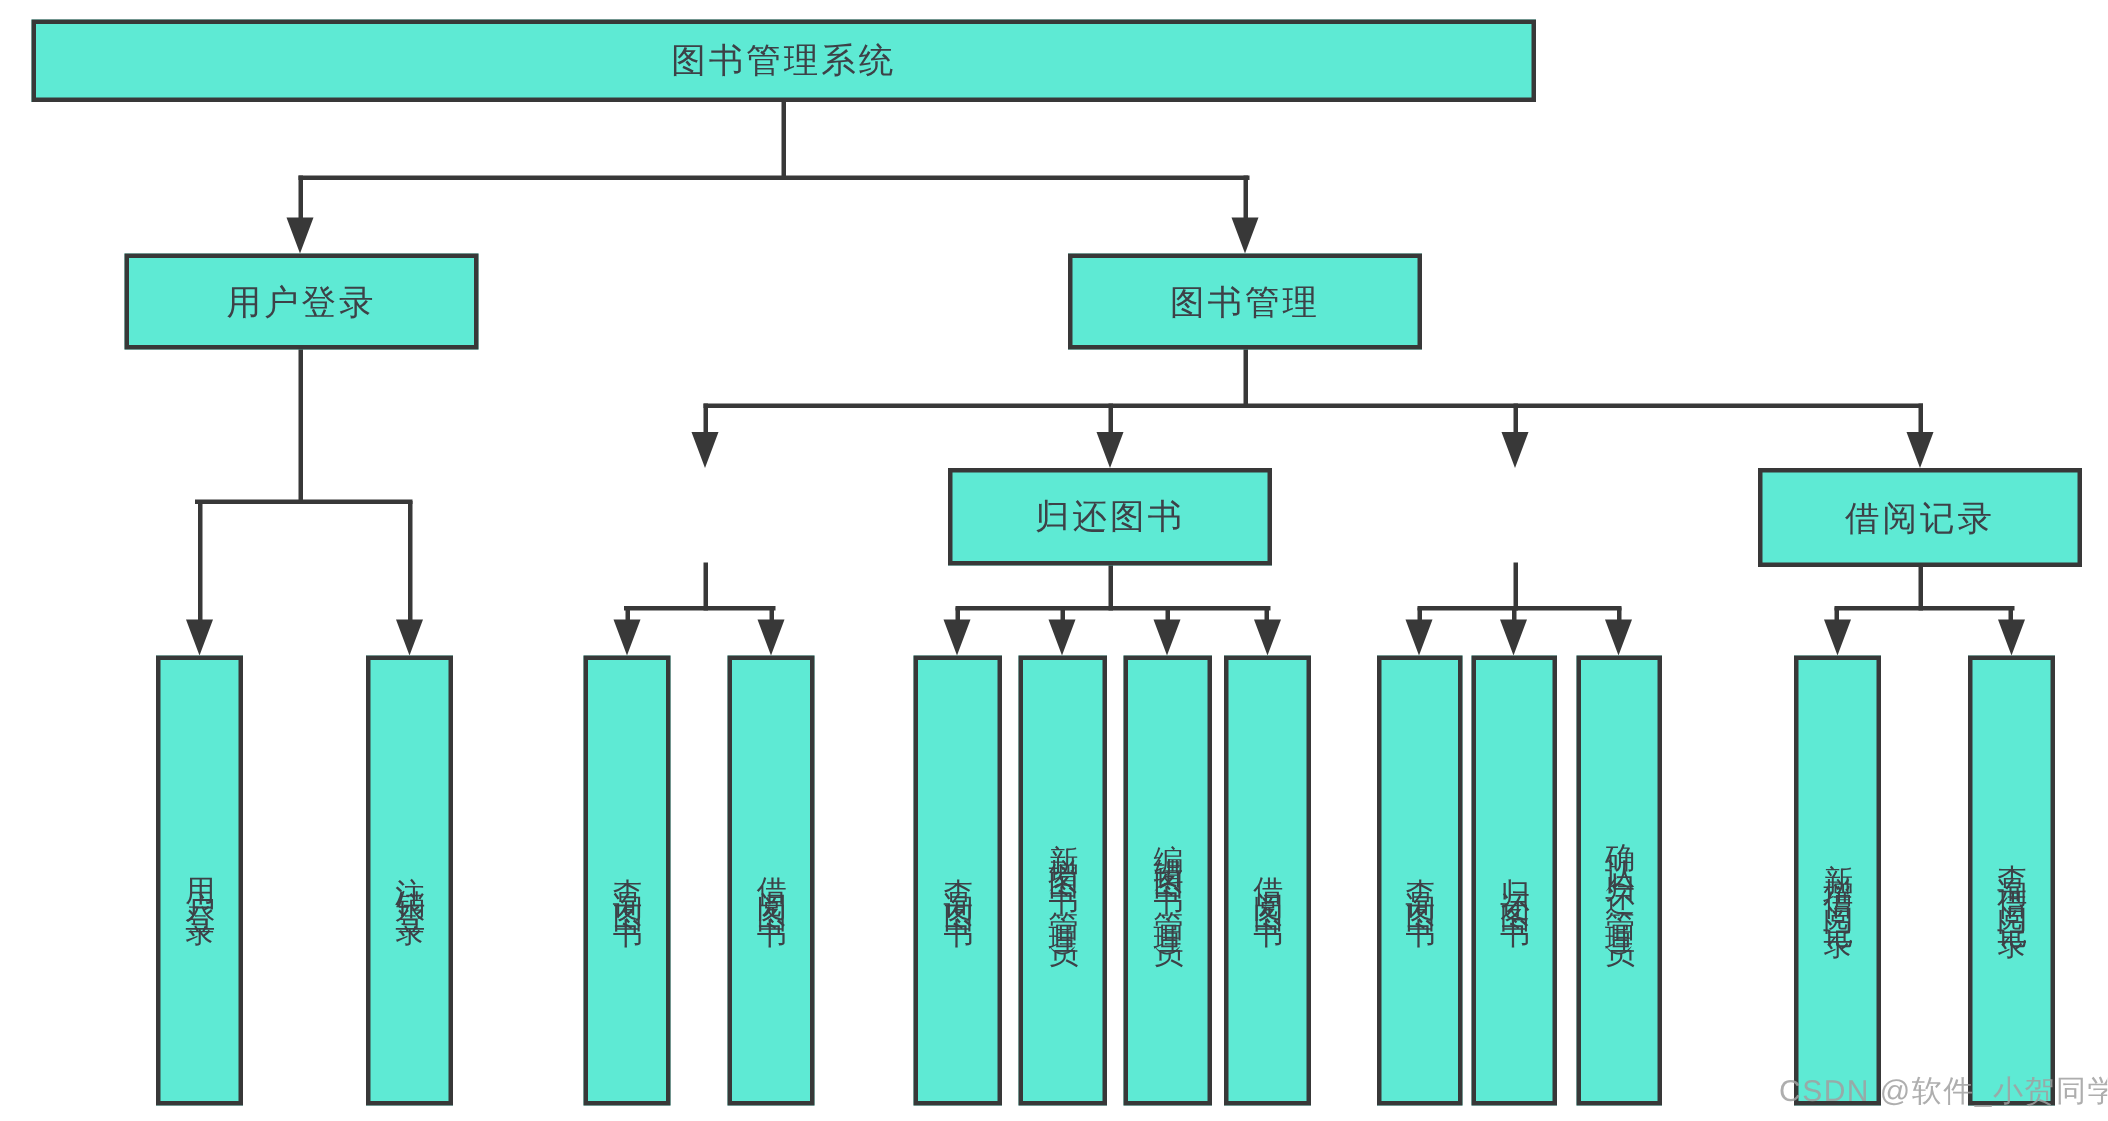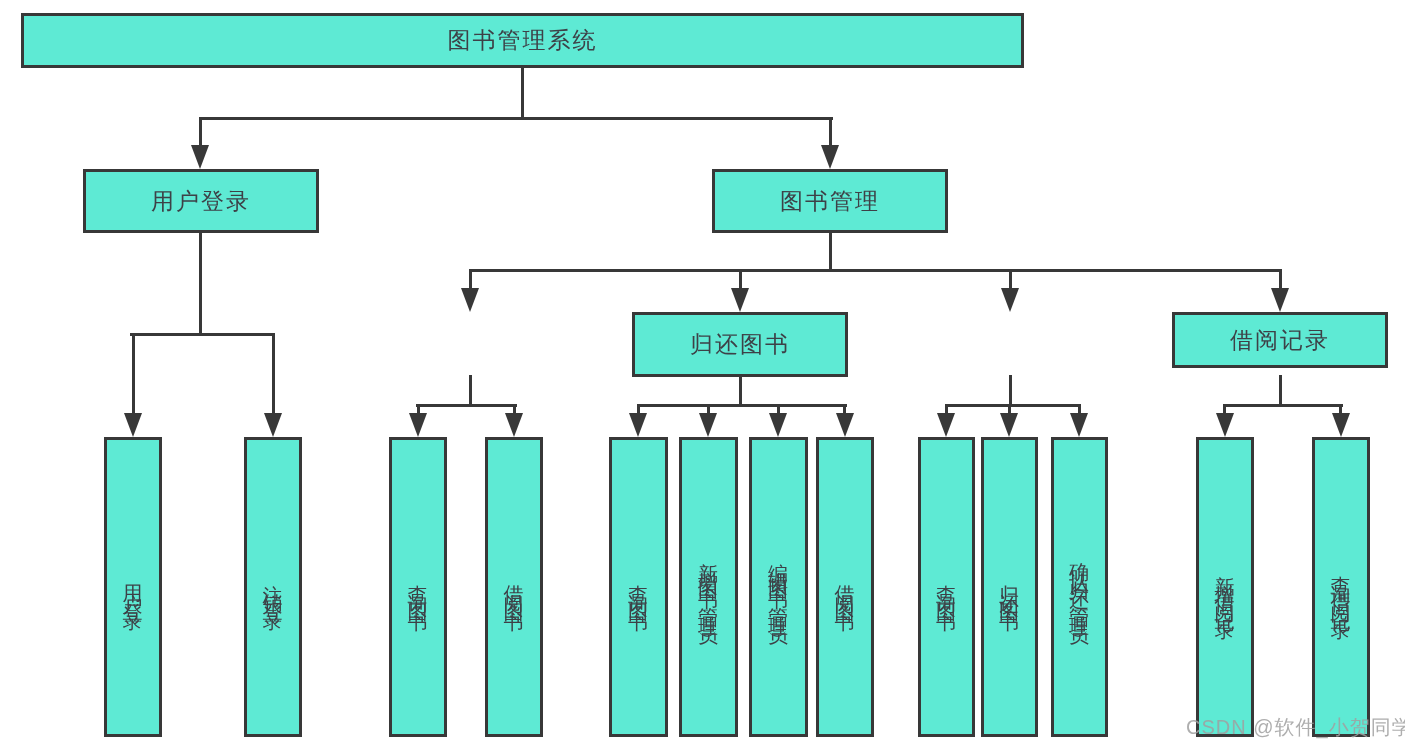--- a/index.html
+++ b/index.html
@@ -97,21 +97,21 @@
   <div class="node h" style="left:83px;top:169px;width:236px;height:64px;">
     <span>用户登录</span>
   </div>
   <div class="node h" style="left:712px;top:169px;width:236px;height:64px;">
     <span>图书管理</span>
   </div>
 
   <div class="node h" style="left:632px;top:312px;width:216px;height:65px;">
     <span>归还图书</span>
   </div>
-  <div class="node h" style="left:1172px;top:312px;width:216px;height:56px;align-items:center;">
+  <div class="node h" style="left:1172px;top:312px;width:216px;height:66px;align-items:center;">
     <span>借阅记录</span>
   </div>
 
   <div class="node v" style="left:104px;top:437px;width:58px;height:300px;">
     <span>用户登录</span>
   </div>
   <div class="node v" style="left:244px;top:437px;width:58px;height:300px;">
     <span>注销登录</span>
   </div>
 

